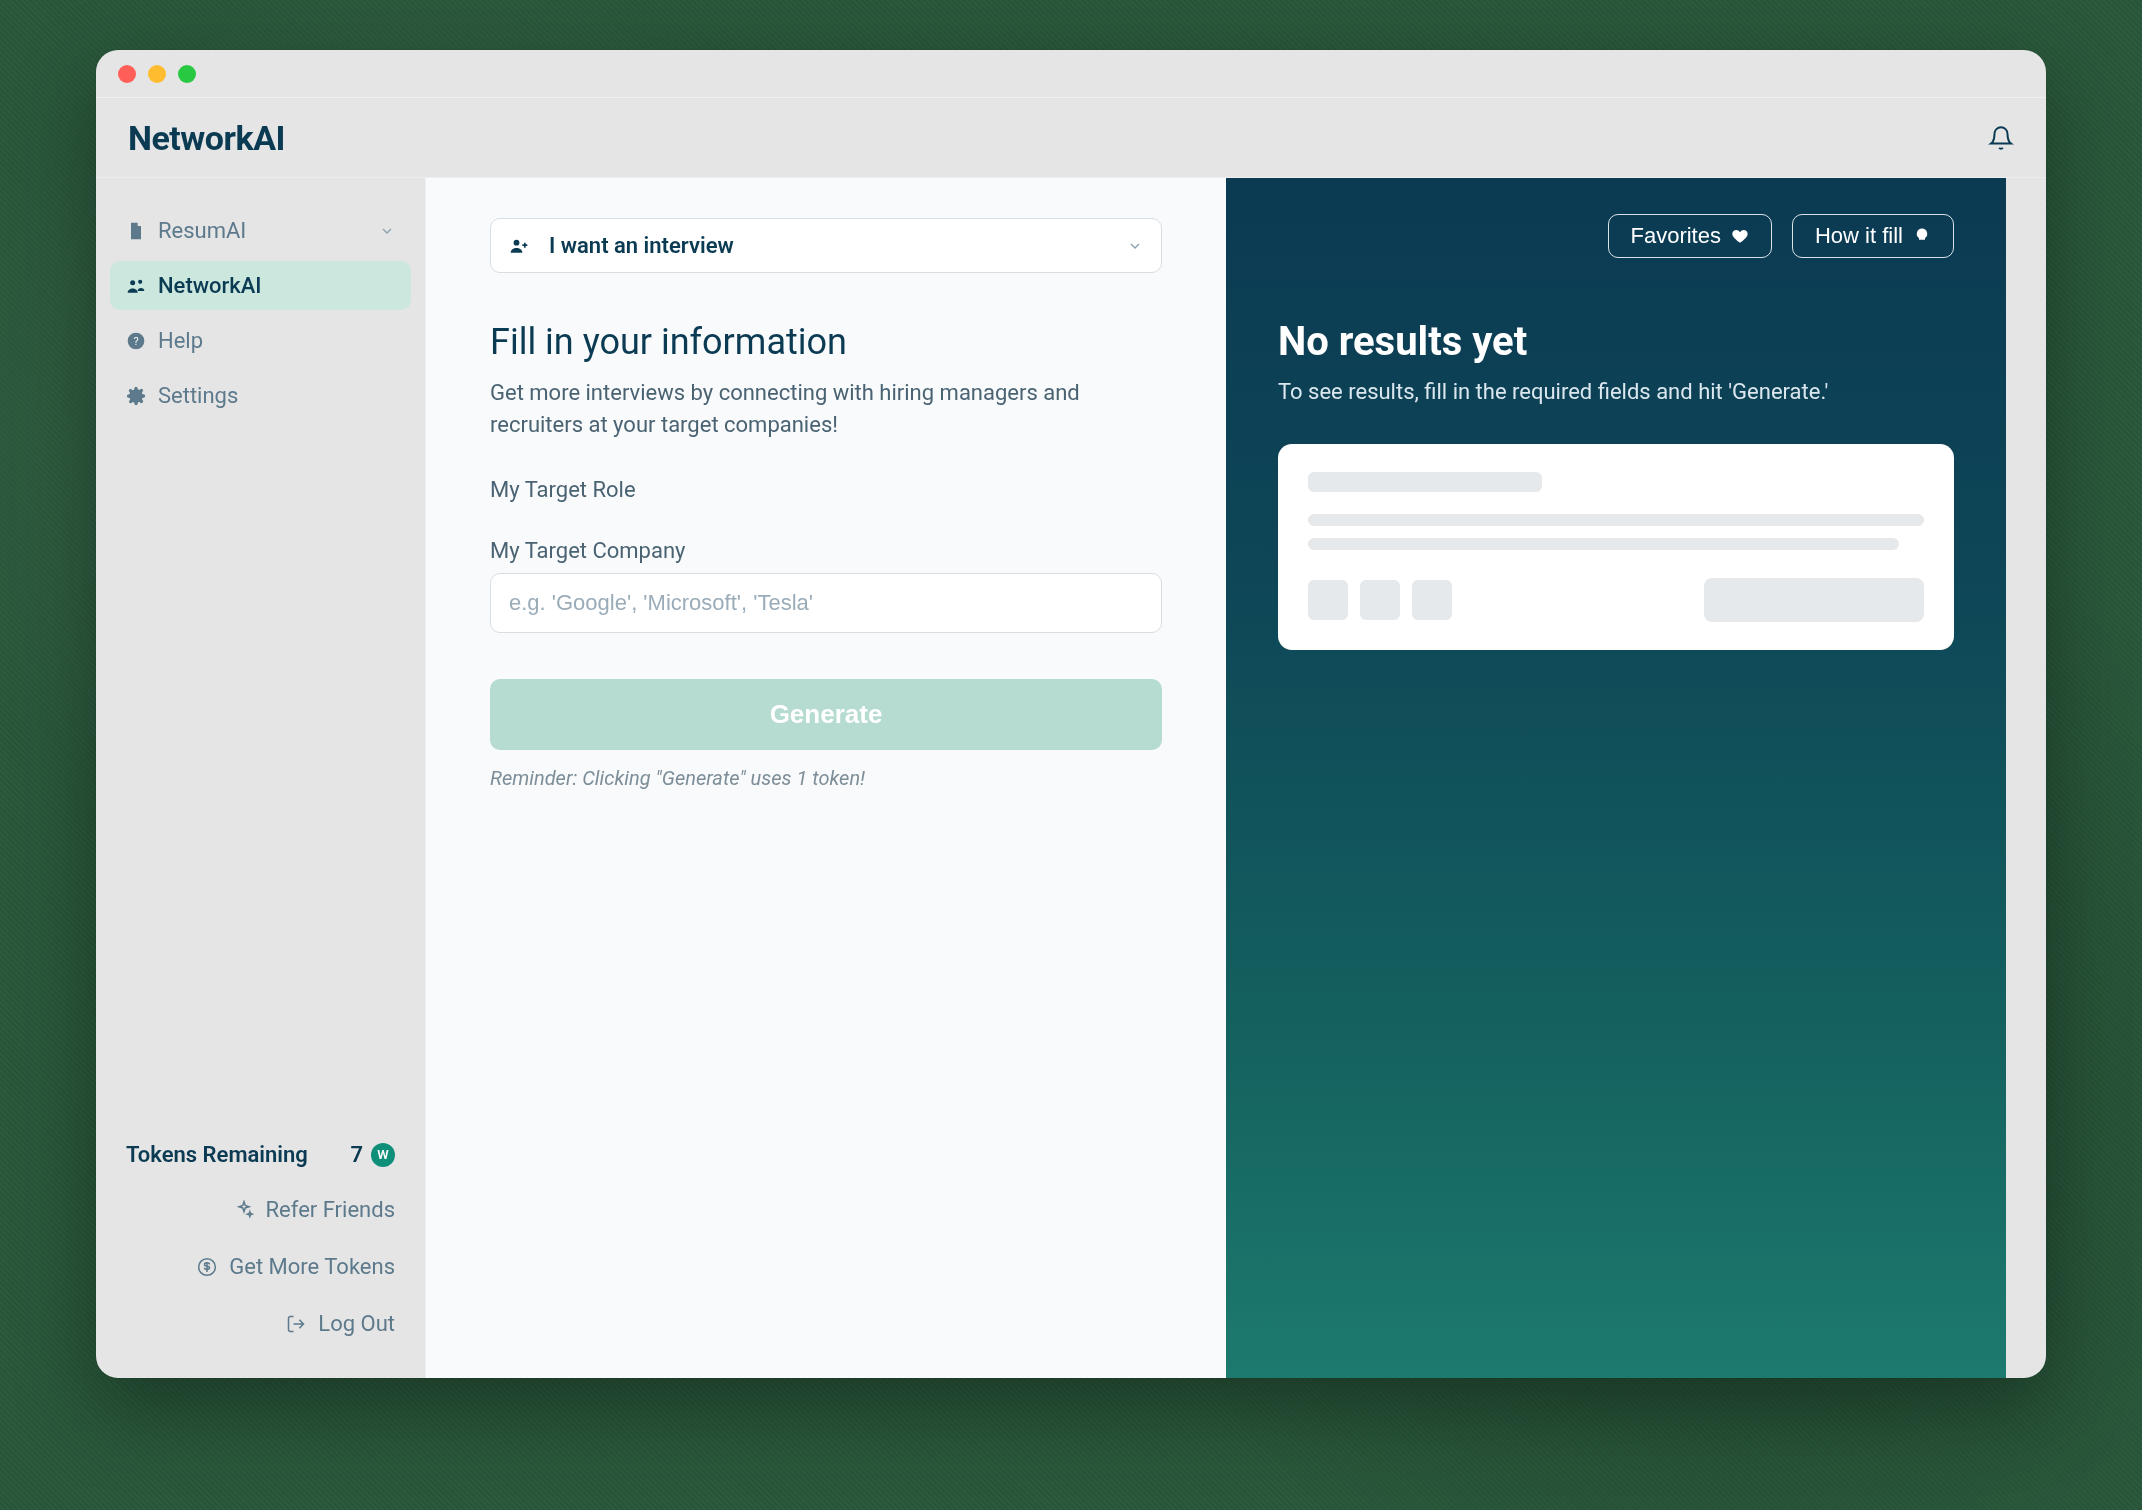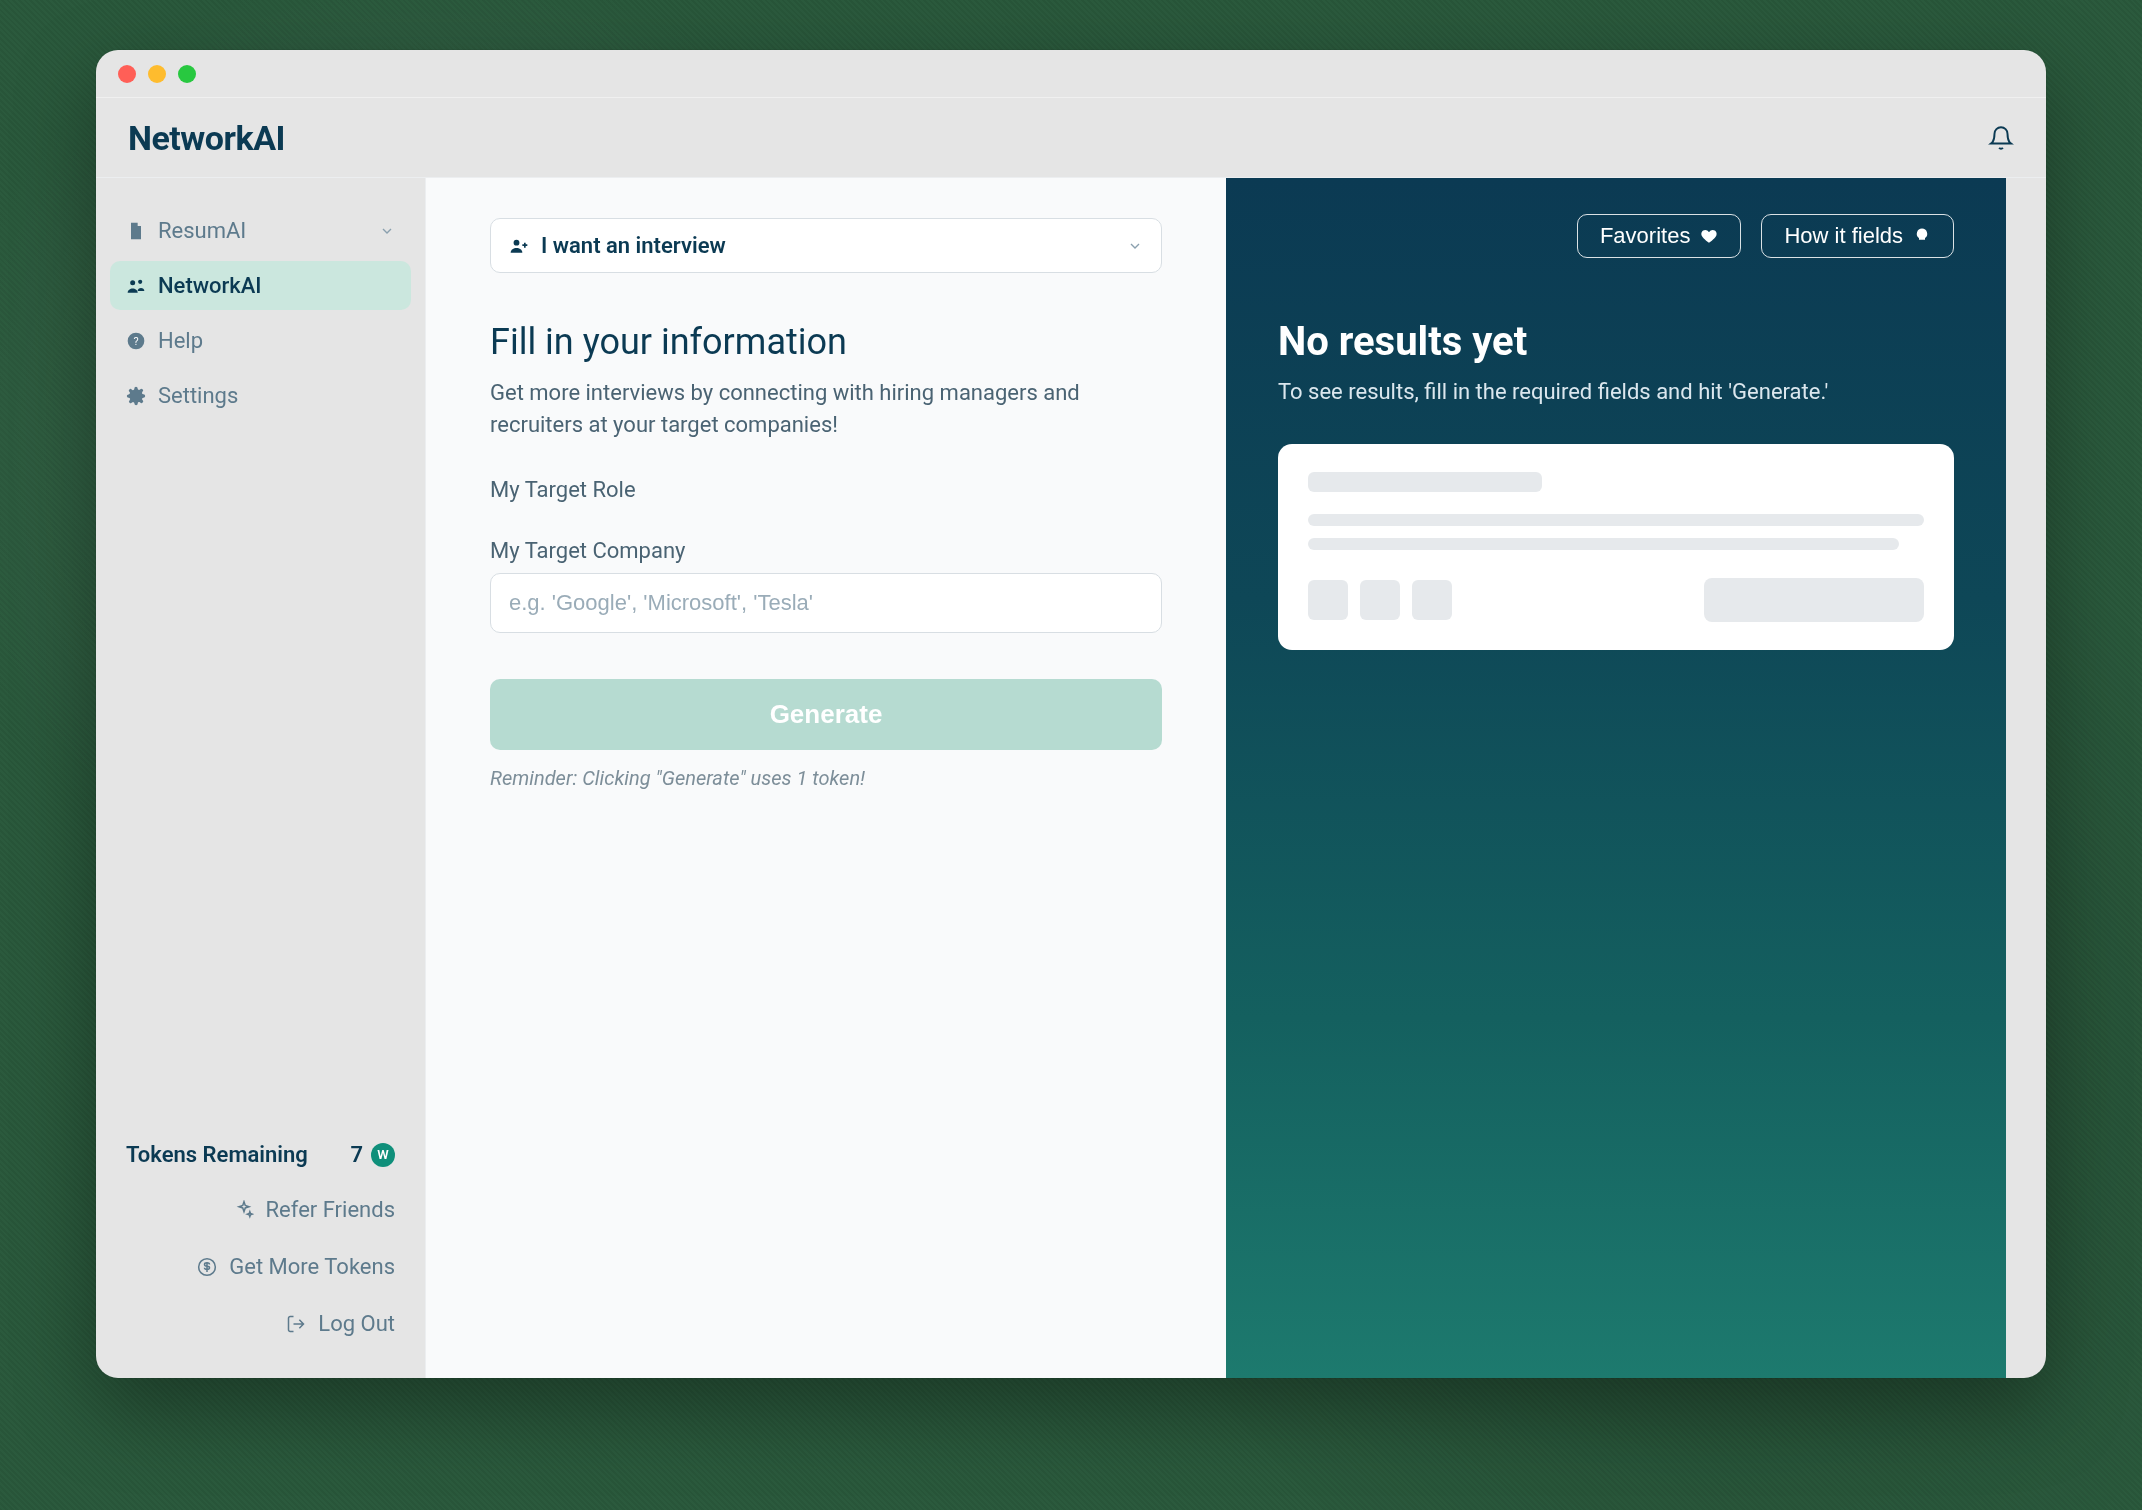--- a/index.html
+++ b/index.html
@@ -133,21 +133,21 @@
   }
 
   
   .form-panel {
     flex: 1;
     background:#f9fafb;
     padding: 40px 64px;
     max-width: 800px;
   }
   .goal-select {
-    display:flex; align-items:center; gap:12px;
+    display:flex; align-items:center; gap:20px;
     border:1px solid #d8dee3;
     background:#fff;
     border-radius:10px;
     padding: 14px 18px;
     color:#0b3a53;
     font-weight:600;
     font-size:22px;
     cursor:pointer;
   }
   .goal-select .chev { margin-left:auto; color:#8aa0ae; }
@@ -362,21 +362,21 @@
 
     <section class="results-panel">
       <div class="results-actions">
         <button class="pill-btn">
           <span>Favorites</span>
           <svg viewBox="0 0 24 24" fill="currentColor">
               <path d="M12 21s-7-4.5-9.5-9C.5 8 3 4 7 4c2 0 3.5 1 5 3 1.5-2 3-3 5-3 4 0 6.5 4 4.5 8C19 16.5 12 21 12 21z"></path>
             </svg>
         </button>
         <button class="pill-btn">
-          <span>How it fields</span>
+          <span>How it fill</span>
           <svg viewBox="0 0 24 24" fill="currentColor">
               <path d="M9 21h6M10 17h4M12 2a7 7 0 00-4 12.7V17h8v-2.3A7 7 0 0012 2z"></path>
             </svg>
         </button>
       </div>
 
       <h2 class="results-title">No results yet</h2>
       <p class="results-sub">To see results, fill in the required fields and hit 'Generate.'</p>
 
       <div class="placeholder-card">

